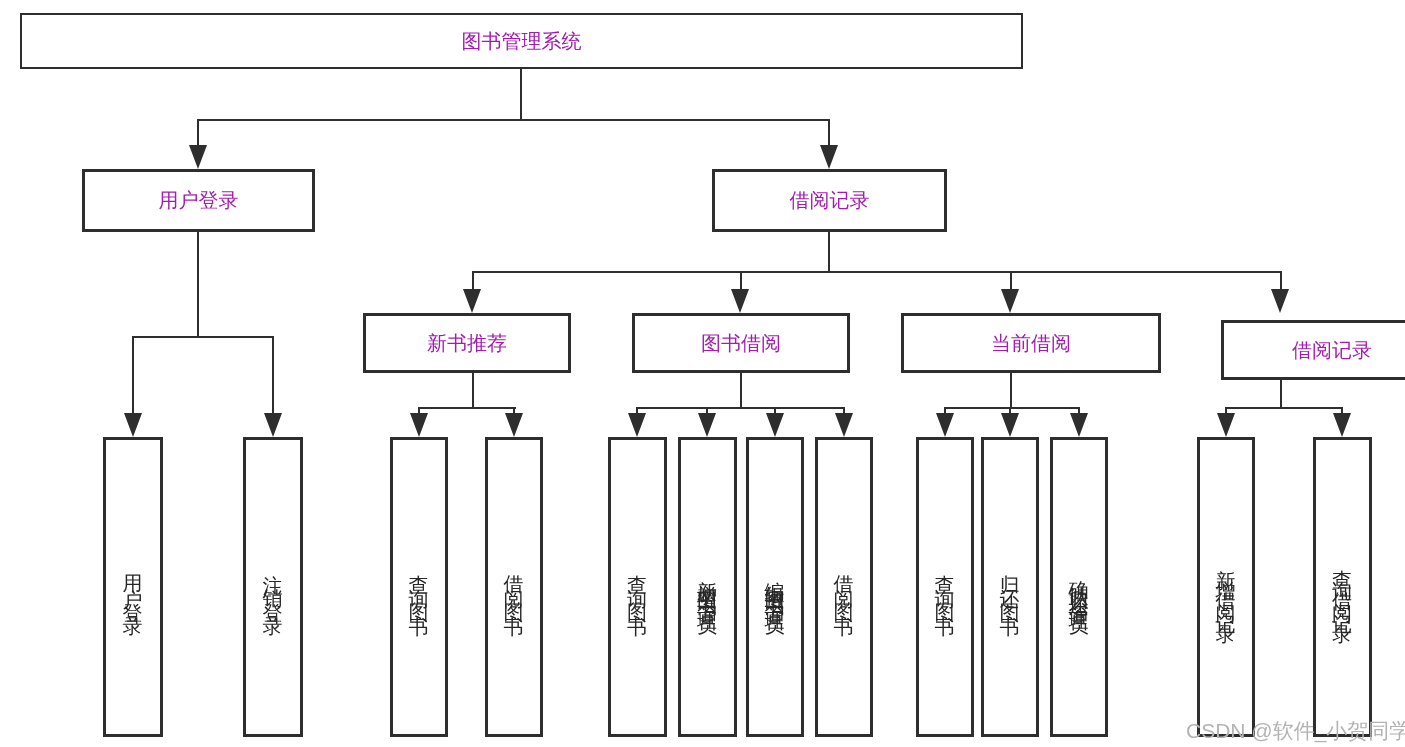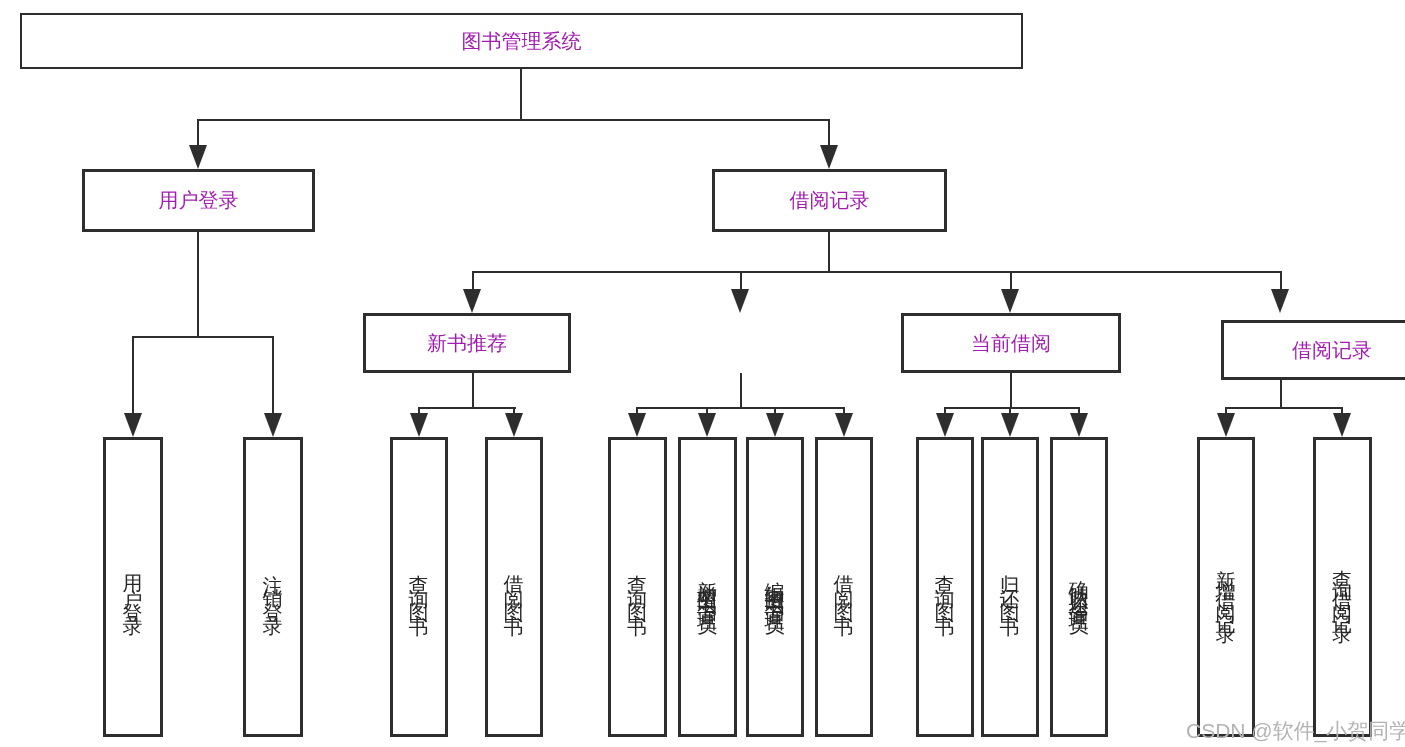--- a/index.html
+++ b/index.html
@@ -110,21 +110,24 @@
   <div class="vline" style="left:1010px; top:271px; height:19px;"></div>
   <div class="vline" style="left:1280px; top:271px; height:19px;"></div>
   <div class="arrow" style="left:463px;  top:289px;"></div>
   <div class="arrow" style="left:731px;  top:289px;"></div>
   <div class="arrow" style="left:1001px; top:289px;"></div>
   <div class="arrow" style="left:1271px; top:289px;"></div>
 
   <div class="node" style="left:363px; top:313px; width:208px; height:60px;">
     <span>新书推荐</span>
   </div>
-  <div class="node" style="left:901px; top:313px; width:220px; height:60px;">
+  <div class="node" style="left:632px; top:313px; width:218px; height:60px;">
+    <span>图书借阅</span>
+  </div>
+  <div class="node" style="left:901px; top:313px; width:260px; height:60px;">
     <span>当前借阅</span>
   </div>
   <div class="node" style="left:1221px; top:313px; width:222px; height:60px;margin-top:7px;">
     <span>借阅记录</span>
   </div>
 
   <div class="vline" style="left:472px; top:373px; height:36px;"></div>
   <div class="hline" style="left:418px; top:407px; width:98px;"></div>
   <div class="vline" style="left:418px; top:407px; height:8px;"></div>
   <div class="vline" style="left:513px; top:407px; height:8px;"></div>

